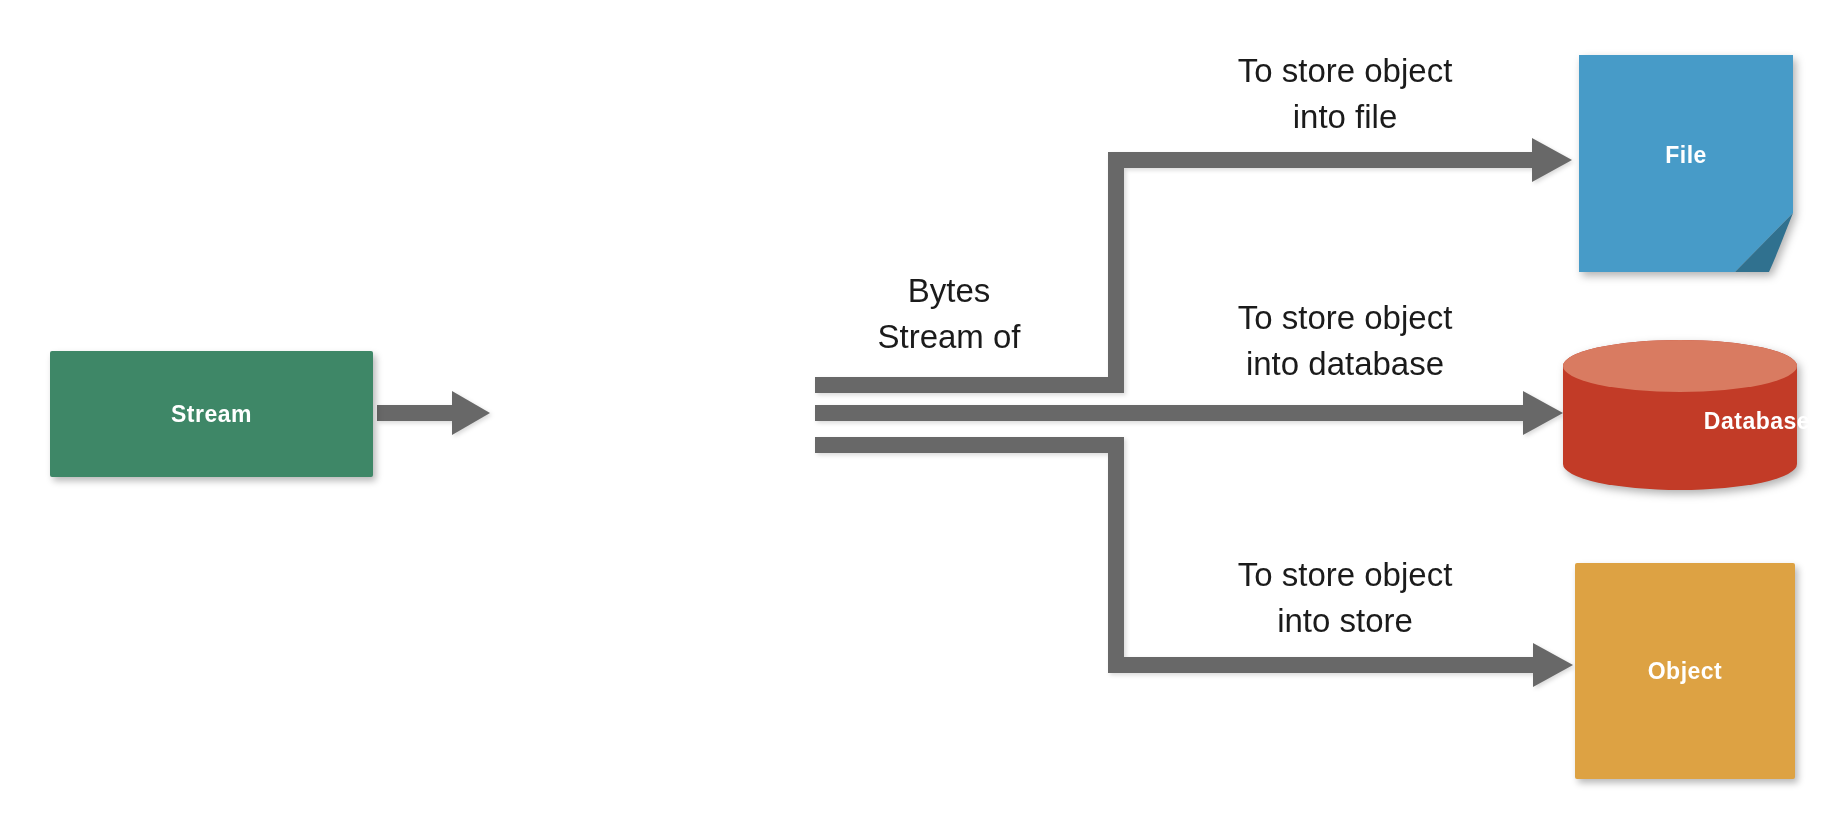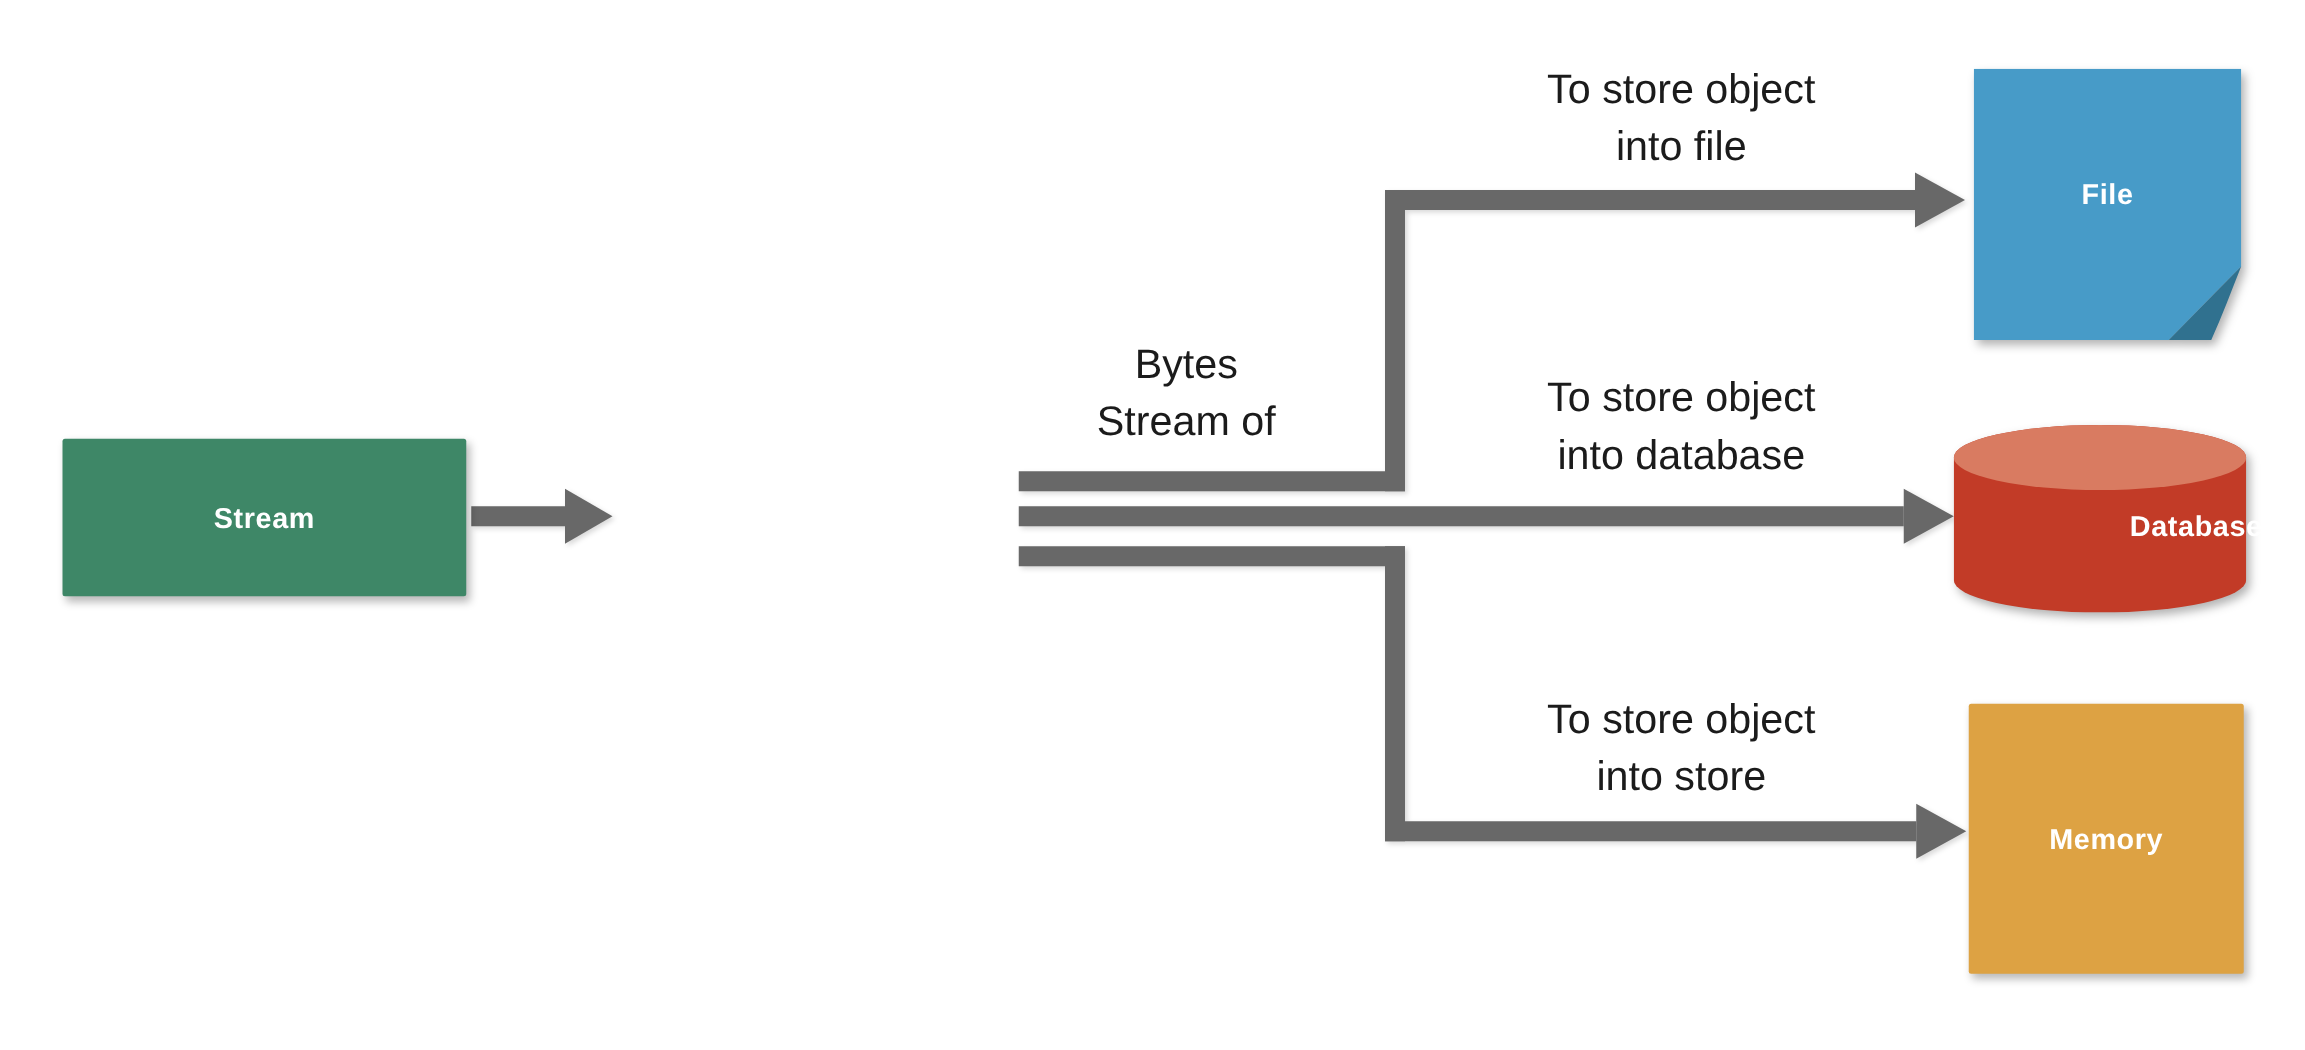--- a/index.html
+++ b/index.html
@@ -149,21 +149,21 @@
 
   <svg class="shape-svg" id="shape-database" width="234" height="150" viewBox="0 0 234 150">
     <path d="M0,26 A117,26 0 0 1 234,26 V124 A117,26 0 0 1 0,124 Z" fill="#C23B27"></path>
     <ellipse cx="117" cy="26" rx="117" ry="26" fill="#D97B61"></ellipse>
   </svg>
   <div class="shape-label-overlay" id="label-database-overlay">
     <span class="node-label">Database</span>
   </div>
 
   <div class="node-box" id="node-memory" style="background: rgb(221, 162, 67);">
-    <span class="node-label">Memory</span>
+    <span class="node-label">Object</span>
   </div>
 
   <div class="note" id="note-stream">
     <span>Bytes</span>
     <span>Stream of</span>
   </div>
 
   <div class="note" id="note-file">
     <span>To store object</span>
     <span>into file</span>

